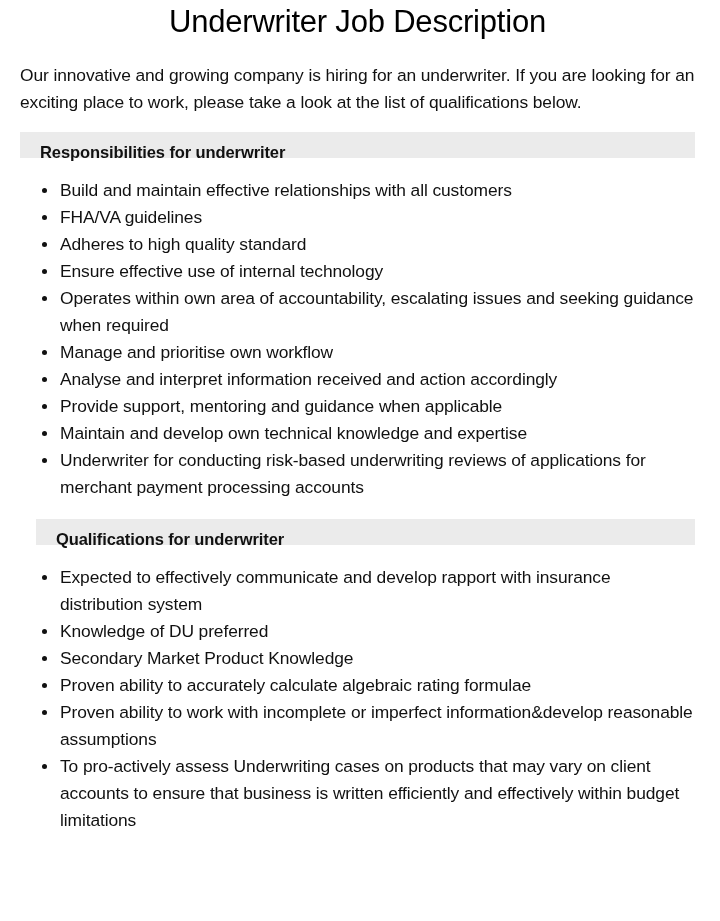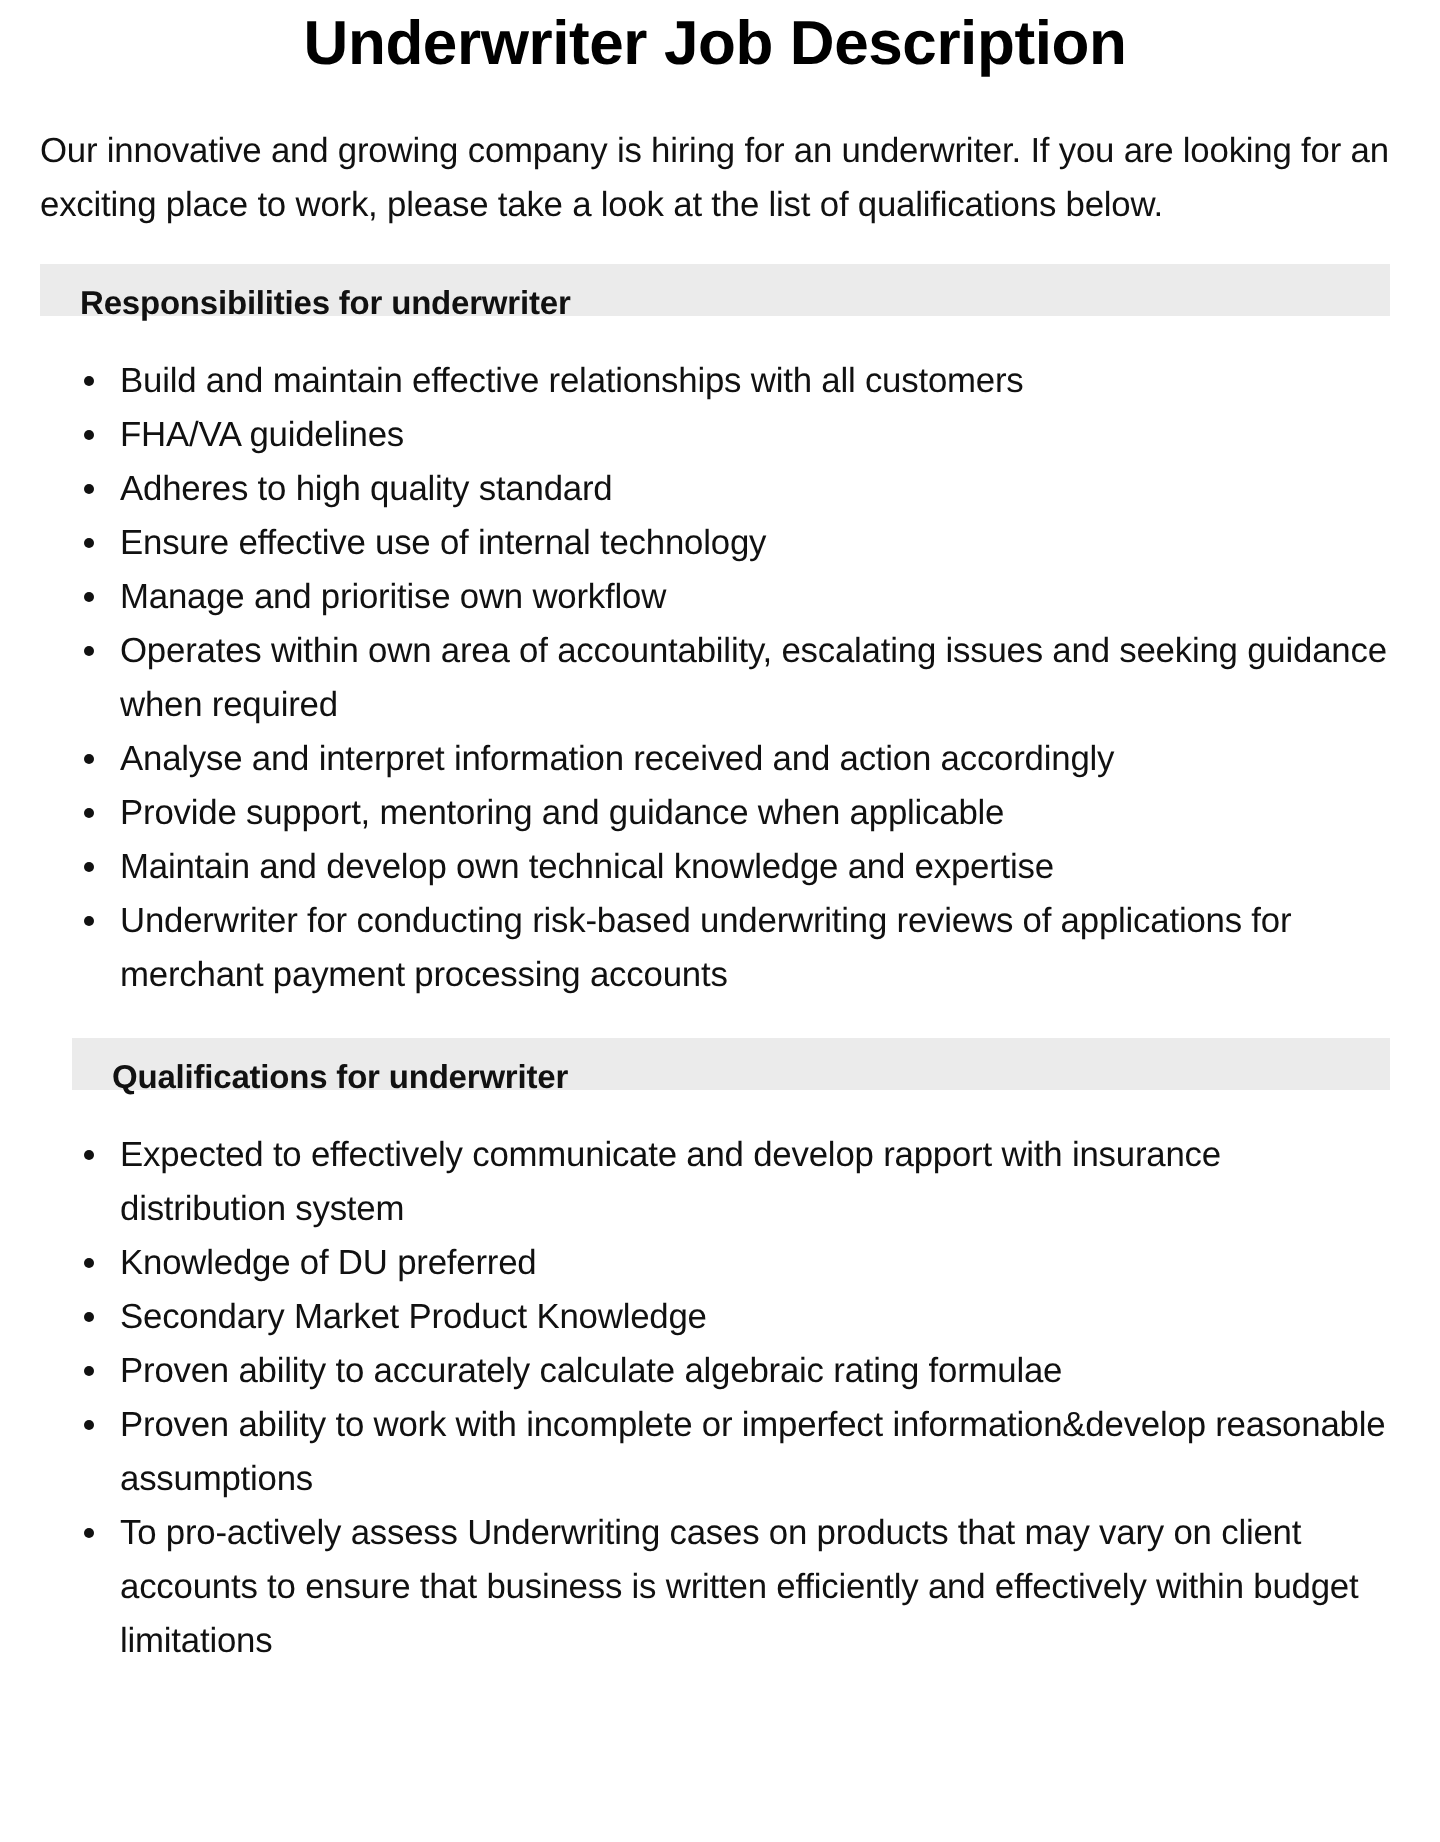--- a/index.html
+++ b/index.html
@@ -17,21 +17,21 @@
     .page {
       padding: 0 25px 0 20px;
     }
     h1.title {
       margin: 0;
       padding-top: 2px;
       height: 44px;
       line-height: 40px;
       text-align: center;
       font-size: 31px;
-      font-weight: bold;
+      font-weight: normal;
       letter-spacing: -0.2px;
       color: #000000;
     }
     p.intro {
       margin: 16px 0 0 0;
       font-size: 17.4px;
       line-height: 27px;
       color: #111111;
       letter-spacing: -0.1px;
     }
@@ -79,22 +79,22 @@
   <h1 class="title">Underwriter Job Description</h1>
   <p class="intro">Our innovative and growing company is hiring for an underwriter. If you are looking for an exciting place to work, please take a look at the list of qualifications below.</p>
 
   <section id="responsibilities-section">
     <div class="section-header">Responsibilities for underwriter</div>
     <ul class="bullets">
       <li><span class="bullet"></span><span>Build and maintain effective relationships with all customers</span></li>
       <li><span class="bullet"></span><span>FHA/VA guidelines</span></li>
       <li><span class="bullet"></span><span>Adheres to high quality standard</span></li>
       <li><span class="bullet"></span><span>Ensure effective use of internal technology</span></li>
+      <li><span class="bullet"></span><span>Operates within own area of accountability, escalating issues and seeking guidance when required</span></li>
       <li><span class="bullet"></span><span>Manage and prioritise own workflow</span></li>
-      <li><span class="bullet"></span><span>Operates within own area of accountability, escalating issues and seeking guidance when required</span></li>
       <li><span class="bullet"></span><span>Analyse and interpret information received and action accordingly</span></li>
       <li><span class="bullet"></span><span>Provide support, mentoring and guidance when applicable</span></li>
       <li><span class="bullet"></span><span>Maintain and develop own technical knowledge and expertise</span></li>
       <li><span class="bullet"></span><span>Underwriter for conducting risk-based underwriting reviews of applications for merchant payment processing accounts</span></li>
     </ul>
   </section>
 
   <section id="qualifications-section">
     <div class="section-header">Qualifications for underwriter</div>
     <ul class="bullets">

